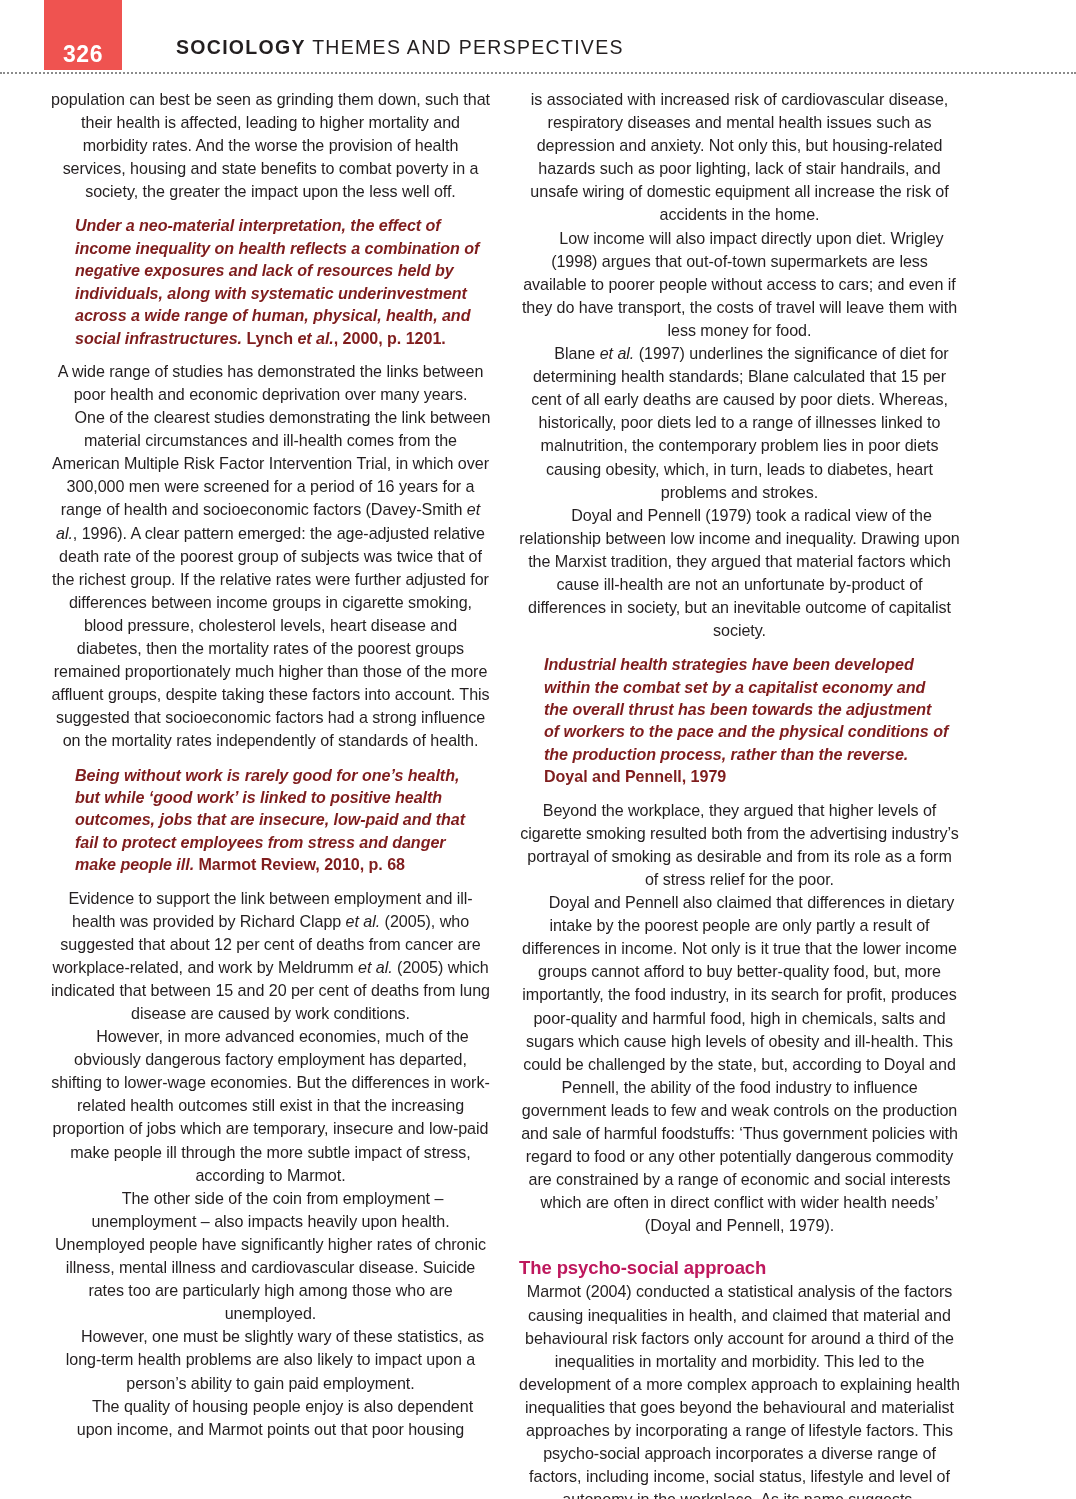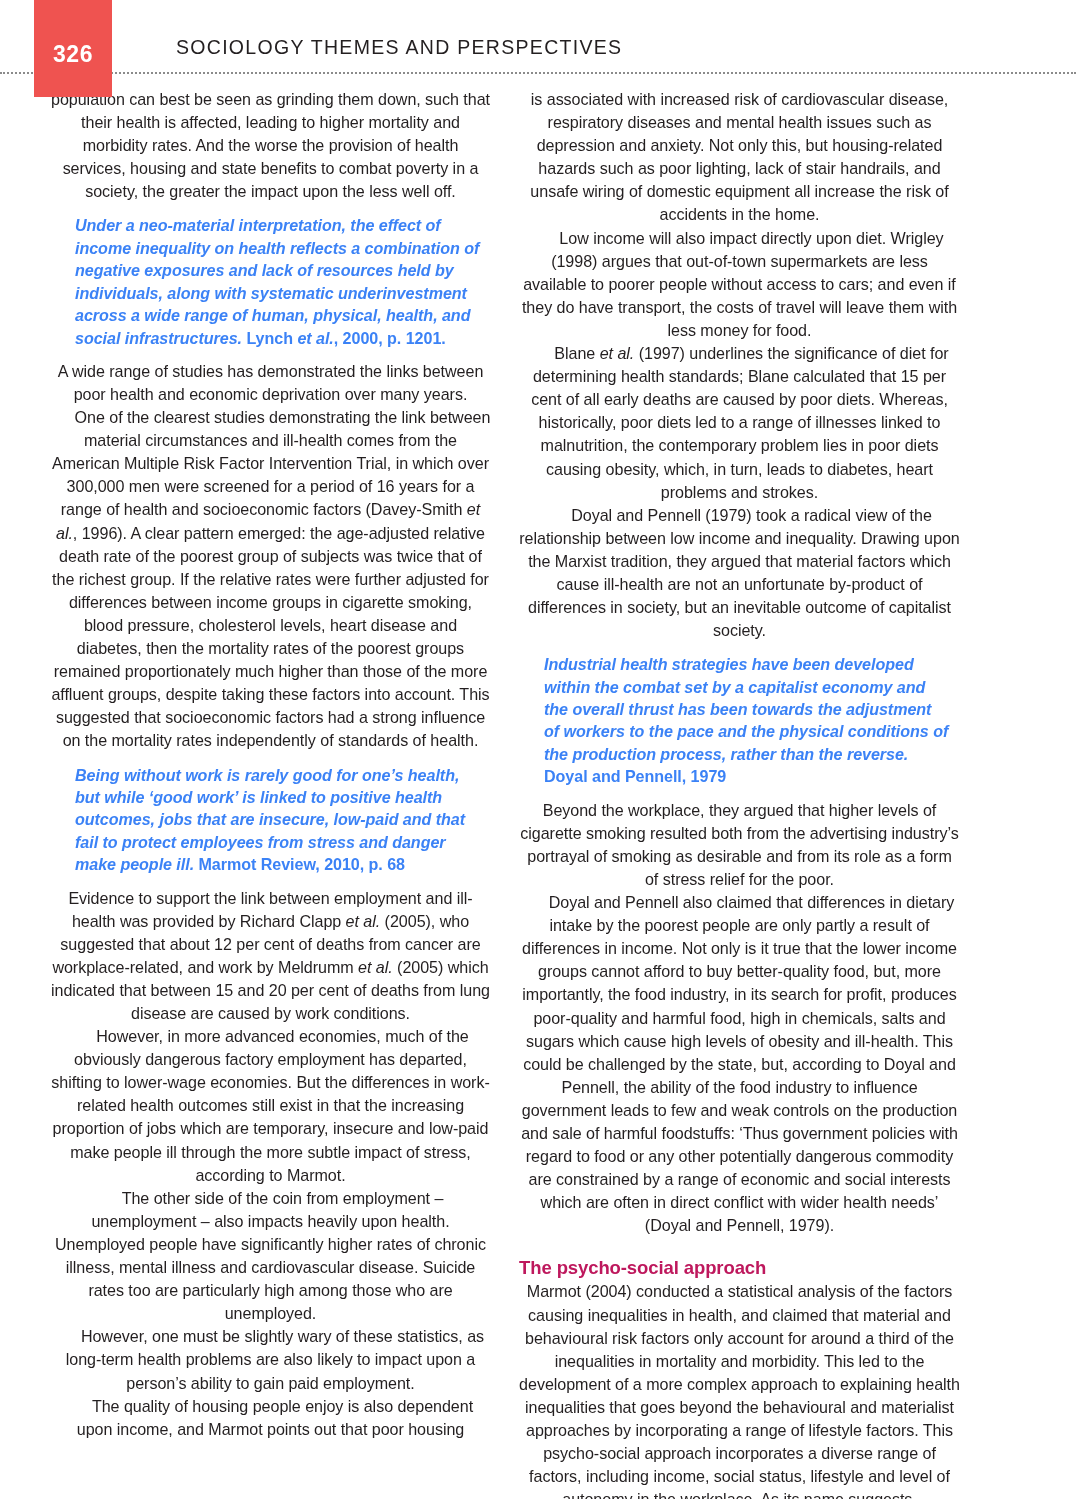--- a/index.html
+++ b/index.html
@@ -25,24 +25,24 @@
   
   .header {
     position: absolute;
     left: 0;
     top: 0;
     width: 1076px;
     height: 78px;
   }
   .folio-box {
     position: absolute;
-    left: 34px;
+    left: 44px;
     top: 0;
     width: 78px;
-    height: 97px;
+    height: 70px;
     background: #ef5350;
     z-index: 3;
   }
   .folio-number {
     position: absolute;
     left: 0;
     top: 0;
     width: 78px;
     height: 77px;
     display: flex;
@@ -60,21 +60,21 @@
     position: absolute;
     left: 176px;
     top: 38px;
     font-size: 19.5px;
     letter-spacing: 1.3px;
     color: #231f20;
     white-space: nowrap;
     line-height: 1;
   }
   .running-head .rh-strong {
-    font-weight: normal;
+    font-weight: bold;
   }
   .running-head .rh-rest {
     font-weight: normal;
   }
   .rule-dotted {
     position: absolute;
     left: 0;
     top: 72px;
     width: 1076px;
     height: 0;
@@ -103,21 +103,21 @@
     text-align: center;
     letter-spacing: -0.05px;
   }
   p.para.indent {
     text-indent: 24px;
   }
 
   
   .quote {
     margin: 11px 0 11px 25px;
-    color: #3b82f6;
+    color: #7f1d1d;
     font-size: 16.1px;
     line-height: 22.4px;
     font-weight: bold;
     font-style: italic;
     letter-spacing: -0.05px;
     width: 406px;
   }
   .quote .cite {
     font-style: normal;
     font-weight: bold;

